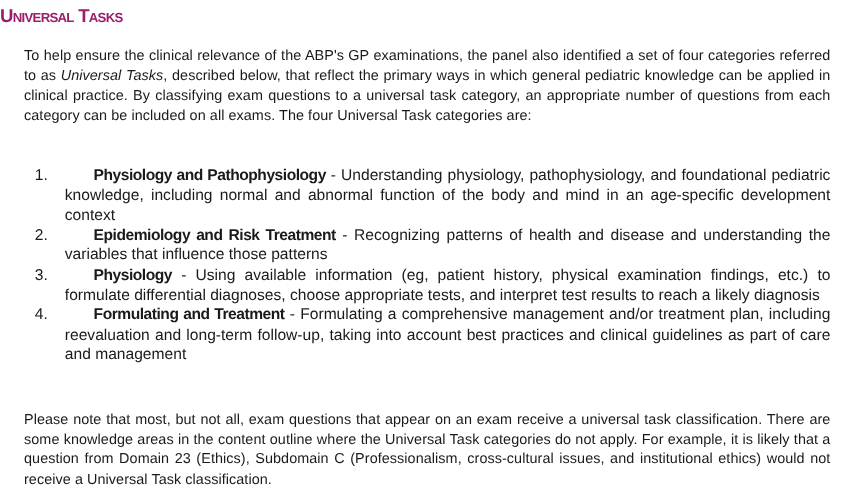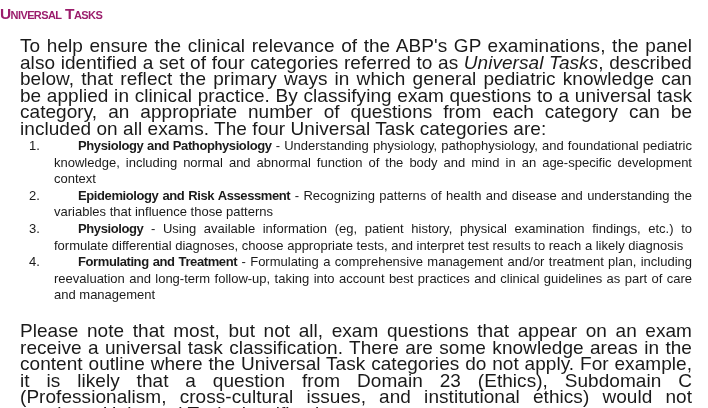--- a/index.html
+++ b/index.html
@@ -24,28 +24,28 @@
       font-variant: small-caps;
       font-size: 15.5px;
       letter-spacing: -0.6px;
       color: #9b1d6c;
       margin: 0;
     }
     .para {
       position: absolute;
       left: 20px;
       width: 672px;
-      font-size: 19px;
+      font-size: 12px;
       line-height: 16.6px;
       text-align: justify;
       margin: 0;
       letter-spacing: 0.05px;
     }
     .intro { top: 38px; }
-    .note { top: 323px; }
+    .note { top: 341px; }
     .para em { font-style: italic; }
 
     .list {
       position: absolute;
       left: 20px;
       top: 138px;
       width: 672px;
       margin: 0;
       padding: 0;
       list-style: none;
@@ -74,21 +74,21 @@
 
 <h2 class="heading">Universal Tasks</h2>
 
 <p class="para intro"><span>To help ensure the clinical relevance of the ABP's GP examinations, the panel also identified a set of four categories referred to as </span><em>Universal Tasks</em><span>, described below, that reflect the primary ways in which general pediatric knowledge can be applied in clinical practice. By classifying exam questions to a universal task category, an appropriate number of questions from each category can be included on all exams. The four Universal Task categories are:</span></p>
 
 <ol class="list">
   <li>
     <span class="num">1.</span><span class="term">Physiology and Pathophysiology</span><span> - Understanding physiology, pathophysiology, and foundational pediatric knowledge, including normal and abnormal function of the body and mind in an age-specific development context</span>
   </li>
   <li>
-    <span class="num">2.</span><span class="term">Epidemiology and Risk Assessment</span><span> - Recognizing patterns of health and disease and understanding the variables that influence those patterns</span>
+    <span class="num">2.</span><span class="term">Epidemiology and Risk Treatment</span><span> - Recognizing patterns of health and disease and understanding the variables that influence those patterns</span>
   </li>
   <li>
     <span class="num">3.</span><span class="term">Physiology</span><span> - Using available information (eg, patient history, physical examination findings, etc.) to formulate differential diagnoses, choose appropriate tests, and interpret test results to reach a likely diagnosis</span>
   </li>
   <li>
     <span class="num">4.</span><span class="term">Formulating and Treatment</span><span> - Formulating a comprehensive management and/or treatment plan, including reevaluation and long-term follow-up, taking into account best practices and clinical guidelines as part of care and management</span>
   </li>
 </ol>
 
 <p class="para note">Please note that most, but not all, exam questions that appear on an exam receive a universal task classification. There are some knowledge areas in the content outline where the Universal Task categories do not apply. For example, it is likely that a question from Domain 23 (Ethics), Subdomain C (Professionalism, cross-cultural issues, and institutional ethics) would not receive a Universal Task classification.</p>

